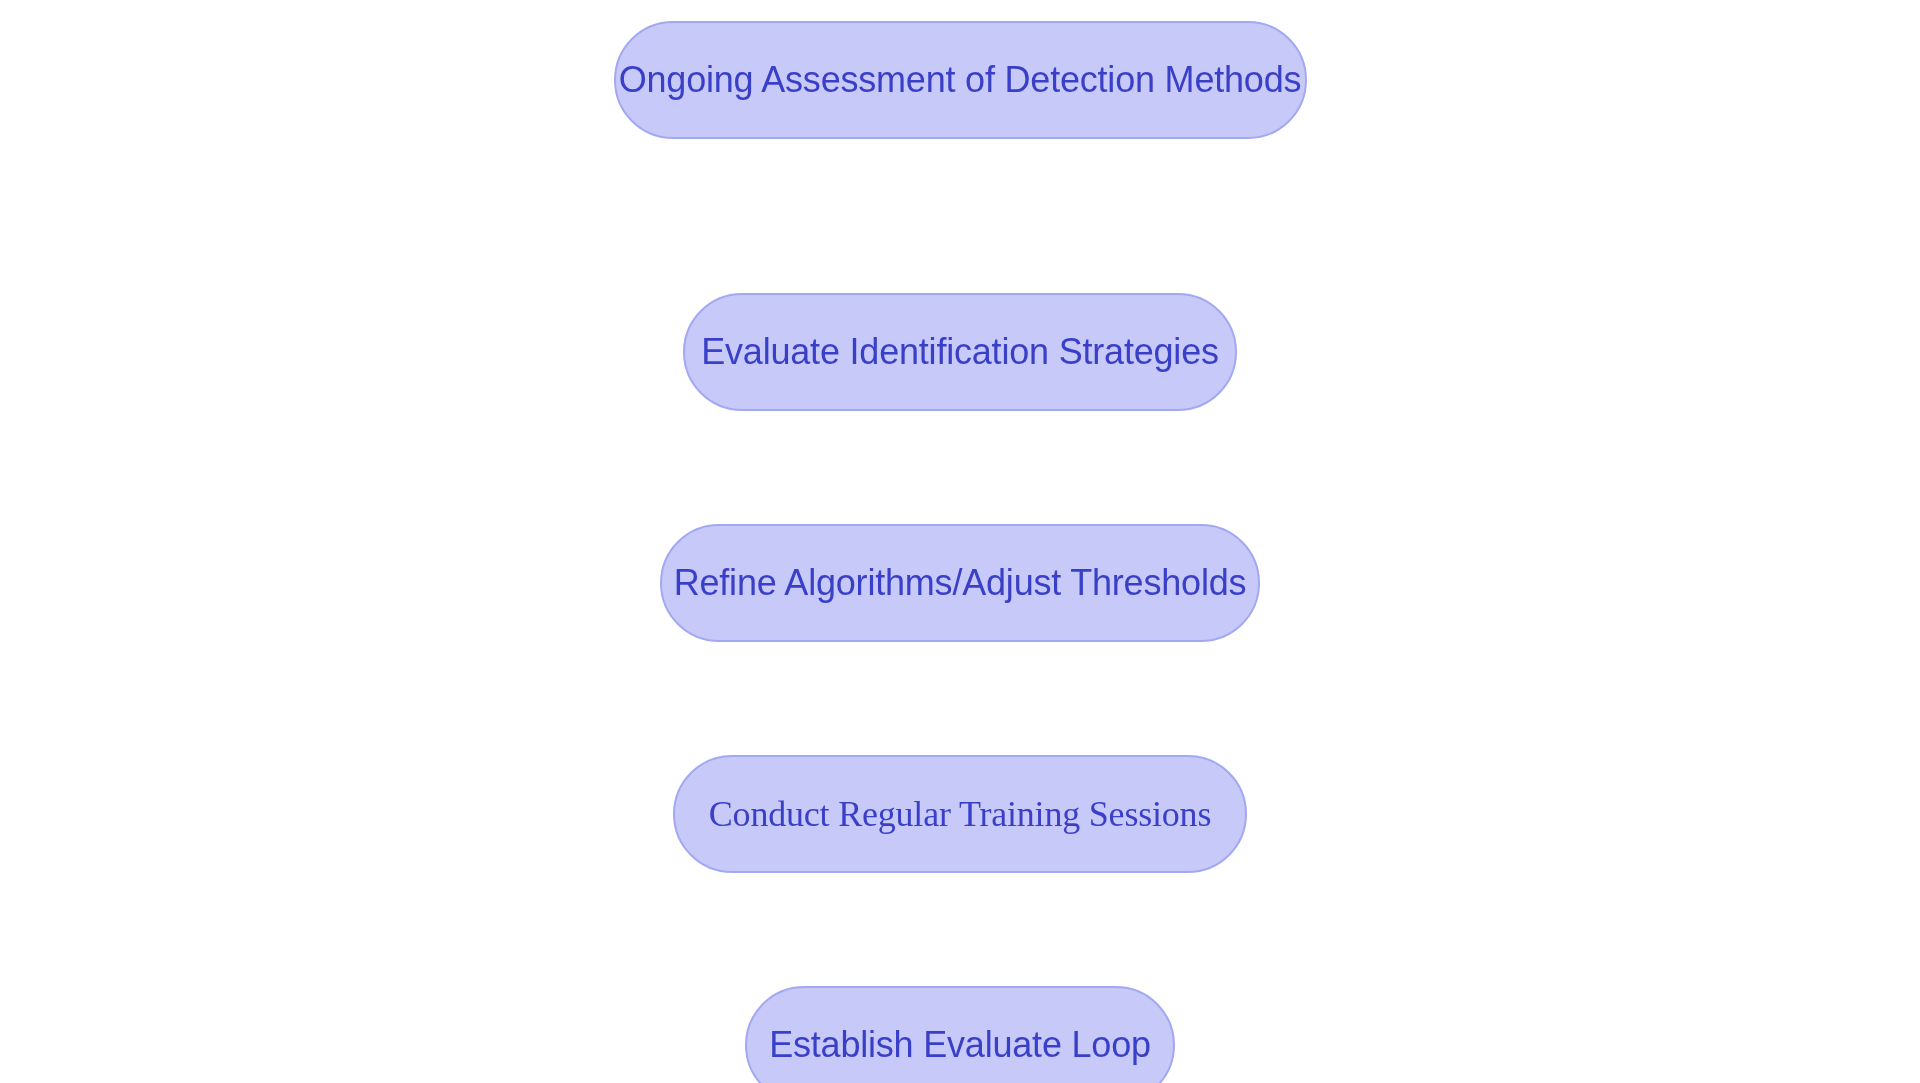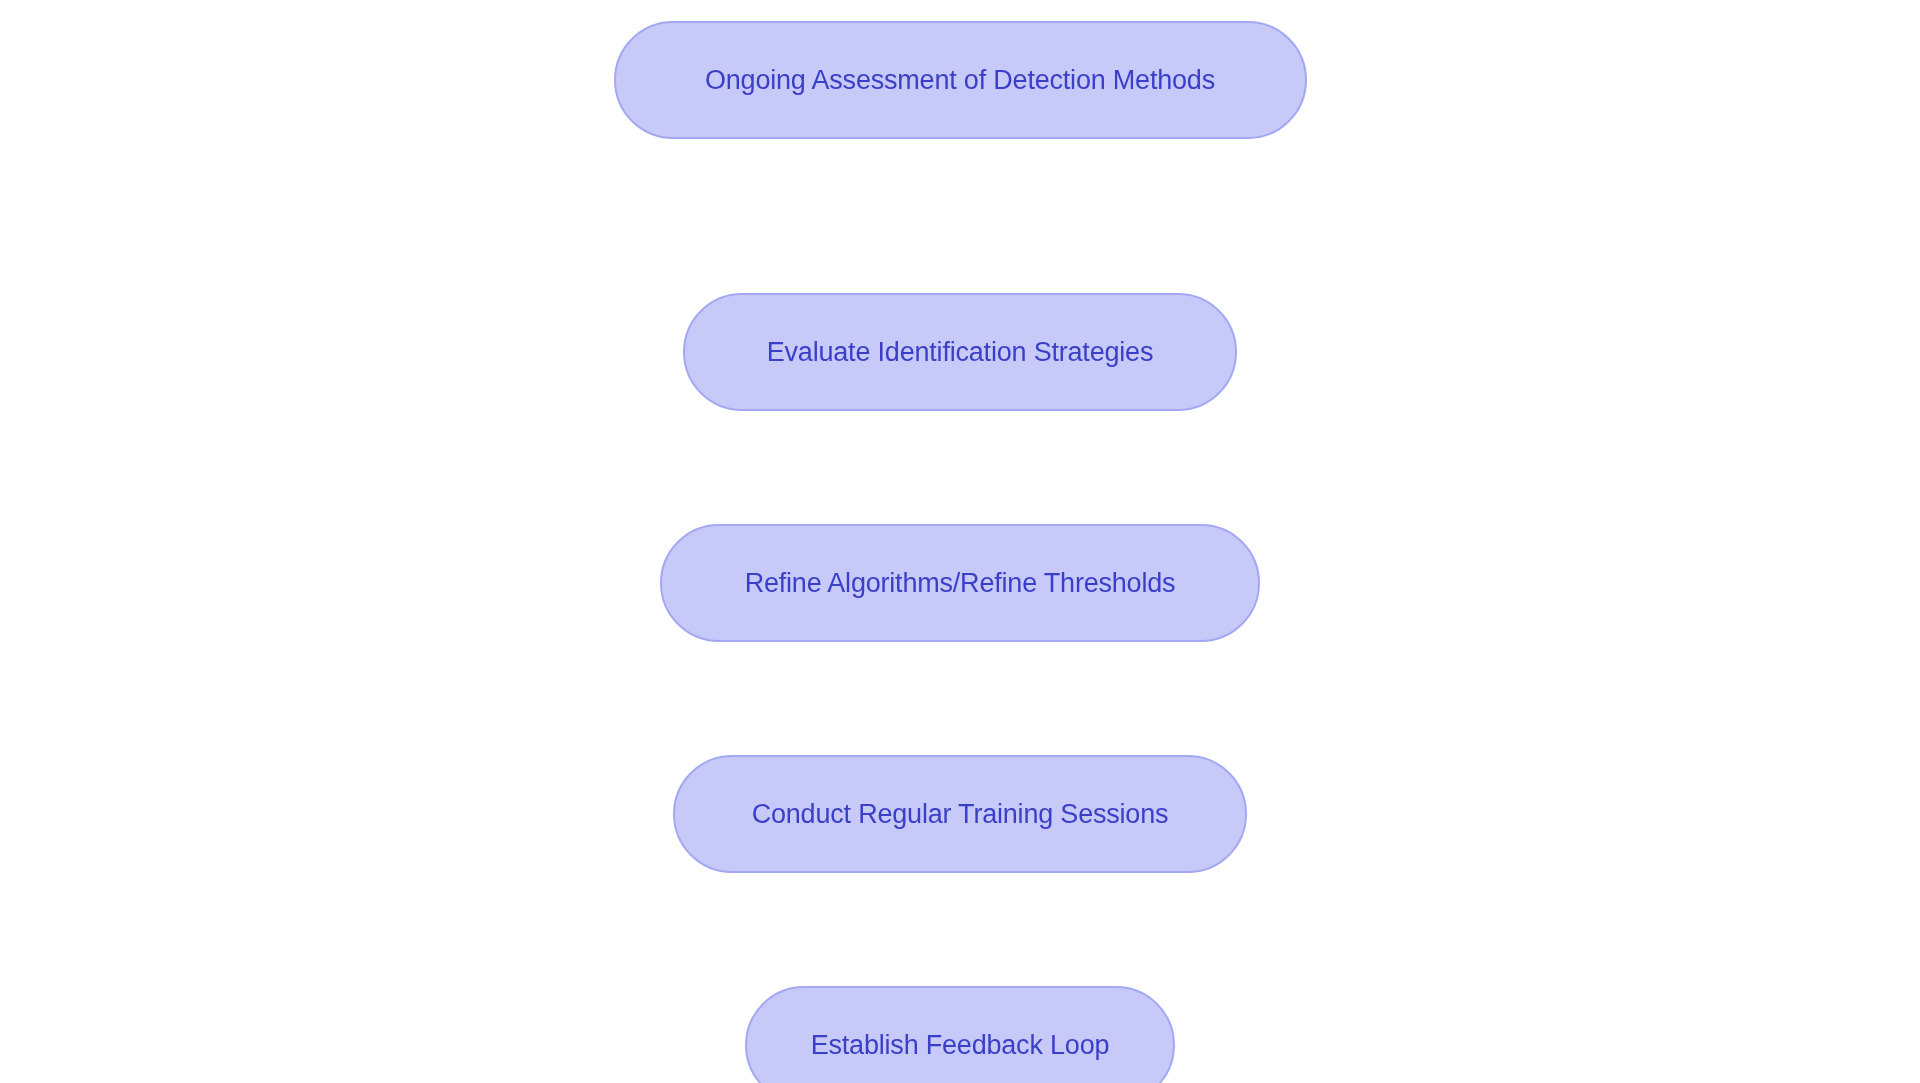--- a/index.html
+++ b/index.html
@@ -33,29 +33,29 @@
     height: 118px;
     border-radius: 59px;
     background: var(--node-fill);
     border: 2px solid var(--node-border);
     display: flex;
     align-items: center;
     justify-content: center;
     flex: 0 0 auto;
   }
   .node span {
-    font-size: 27px;
+    font-size: 36px;
     letter-spacing: -0.2px;
     color: var(--text);
     white-space: nowrap;
   }
   .n1 { width: 693px; }
   .n2 { width: 554px; margin-top: 41px; }
   .n3 { width: 600px; }
-  .n4 { width: 574px; }
+  .n4 { width: 574px; font-family: Liberation Serif, serif; }
   .n5 { width: 430px; }
   .arrow {
     height: 113px;
     width: 30px;
     flex: 0 0 auto;
     display: flex;
     flex-direction: column;
     align-items: center;
   }
   .arrow-line {
@@ -88,34 +88,34 @@
   <div class="node n2">
     <span>Evaluate Identification Strategies</span>
   </div>
 
   <div class="arrow">
     <div class="arrow-line"></div>
     <div class="arrow-head"></div>
   </div>
 
   <div class="node n3">
-    <span>Refine Algorithms/Refine Thresholds</span>
+    <span>Refine Algorithms/Adjust Thresholds</span>
   </div>
 
   <div class="arrow">
     <div class="arrow-line"></div>
     <div class="arrow-head"></div>
   </div>
 
   <div class="node n4">
     <span>Conduct Regular Training Sessions</span>
   </div>
 
   <div class="arrow">
     <div class="arrow-line"></div>
     <div class="arrow-head"></div>
   </div>
 
   <div class="node n5">
-    <span>Establish Feedback Loop</span>
+    <span>Establish Evaluate Loop</span>
   </div>
 
 </div>
 
 </body></html>

